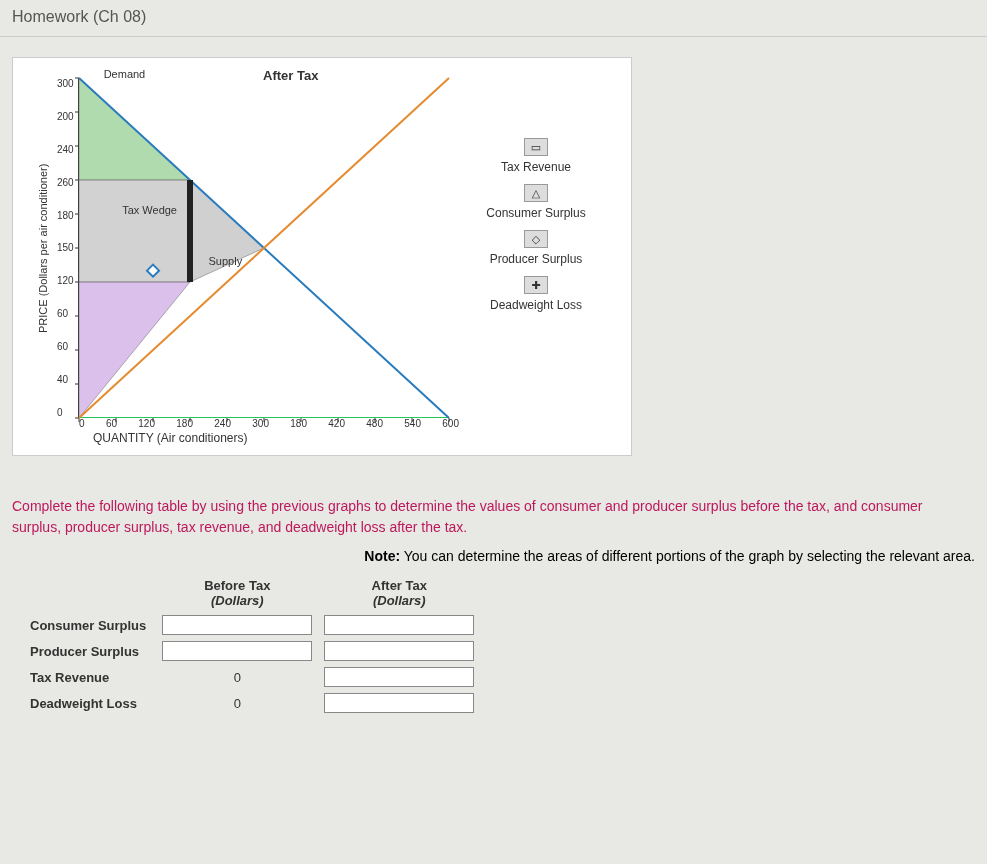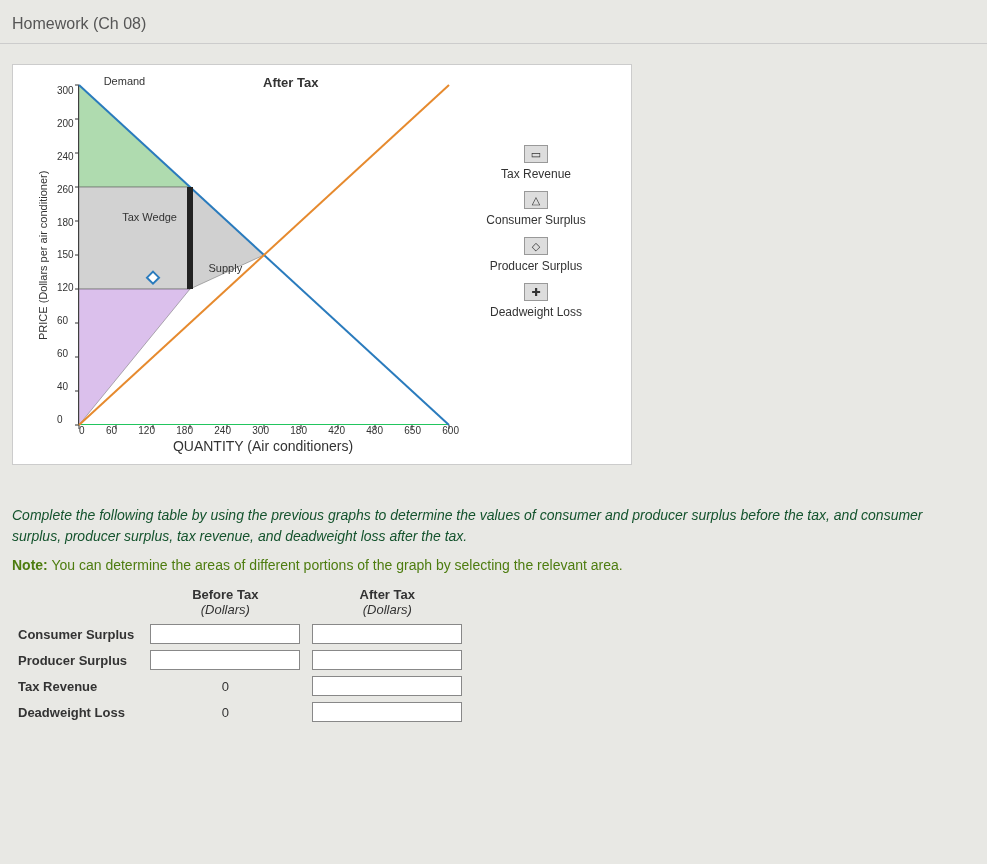--- a/index.html
+++ b/index.html
@@ -5,21 +5,21 @@
   * { box-sizing: border-box; margin: 0; padding: 0; }
   body {
     font-family: Arial, Helvetica, sans-serif;
     background: #e8e8e4;
     color: #333;
     width: 987px;
     height: 864px;
     overflow: hidden;
   }
   .header {
-    padding: 15px 12px 10px;
+    padding: 8px 12px 10px;
     font-size: 16px;
     color: #555;
     border-bottom: 1px solid #ccc;
   }
   .content { padding: 10px 0 0 0; }
   .chart-wrap {
     background: #fff;
     border: 1px solid #ccc;
     width: 620px;
     margin: 10px 0 0 12px;
@@ -58,22 +58,22 @@
     position: relative;
   }
   .xticks {
     display: flex;
     font-size: 10px;
     margin-left: 46px;
     width: 380px;
     justify-content: space-between;
   }
   .xlabel {
-    font-size: 14px;
-    text-align: center;
+    font-size: 12px;
+    text-align: left;
     margin-left: 60px;
     margin-top: 2px;
     width: 340px;
   }
   .legend {
     position: absolute;
     right: 20px;
     top: 70px;
     width: 150px;
     font-size: 12px;
@@ -85,38 +85,38 @@
     width: 24px; height: 18px;
     background: #ddd;
     border: 1px solid #999;
     margin-bottom: 4px;
     line-height: 16px;
     font-size: 11px;
   }
   .instructions {
     margin: 40px 12px 0 12px;
     font-size: 14px;
-    font-style: italic;
-    color: #14532d;
+    color: #be185d;
     line-height: 1.5;
   }
   .note {
     margin: 10px 12px;
     font-size: 14px;
-    color: #4d7c0f;
+    color: #000000;
+    text-align: right;
   }
   .note b { font-weight: bold; font-style: normal; }
   table.answer {
-    margin: 10px 0 0 12px;
+    margin: 10px 0 0 24px;
     border-collapse: collapse;
     font-size: 13px;
     color: #333;
   }
   table.answer th { font-weight: bold; padding: 4px 20px; text-align: center; }
-  table.answer th .sub { font-style: italic; font-weight: normal; display: block; text-align: center; }
+  table.answer th .sub { font-style: italic; font-weight: bold; display: block; text-align: center; }
   table.answer td { padding: 3px 6px; }
   table.answer td.row-label { font-weight: bold; text-align: left; padding-right: 10px; }
   .cell-input {
     width: 150px;
     height: 20px;
     border: 1px solid #888;
     background: #fff;
     font-size: 12px;
     text-align: center;
   }
@@ -192,21 +192,21 @@
     <div class="xticks" id="xticks">
         <span>0</span>
         <span>60</span>
         <span>120</span>
         <span>180</span>
         <span>240</span>
         <span>300</span>
         <span>180</span>
         <span>420</span>
         <span>480</span>
-        <span>650</span>
+        <span>540</span>
         <span>600</span>
       </div>
     <div class="xlabel">QUANTITY (Air conditioners)</div>
 
     <div class="legend">
       <div class="legend-item">
         <span class="legend-icon">▭</span><br>
         <span>Tax Revenue</span>
       </div>
       <div class="legend-item">

